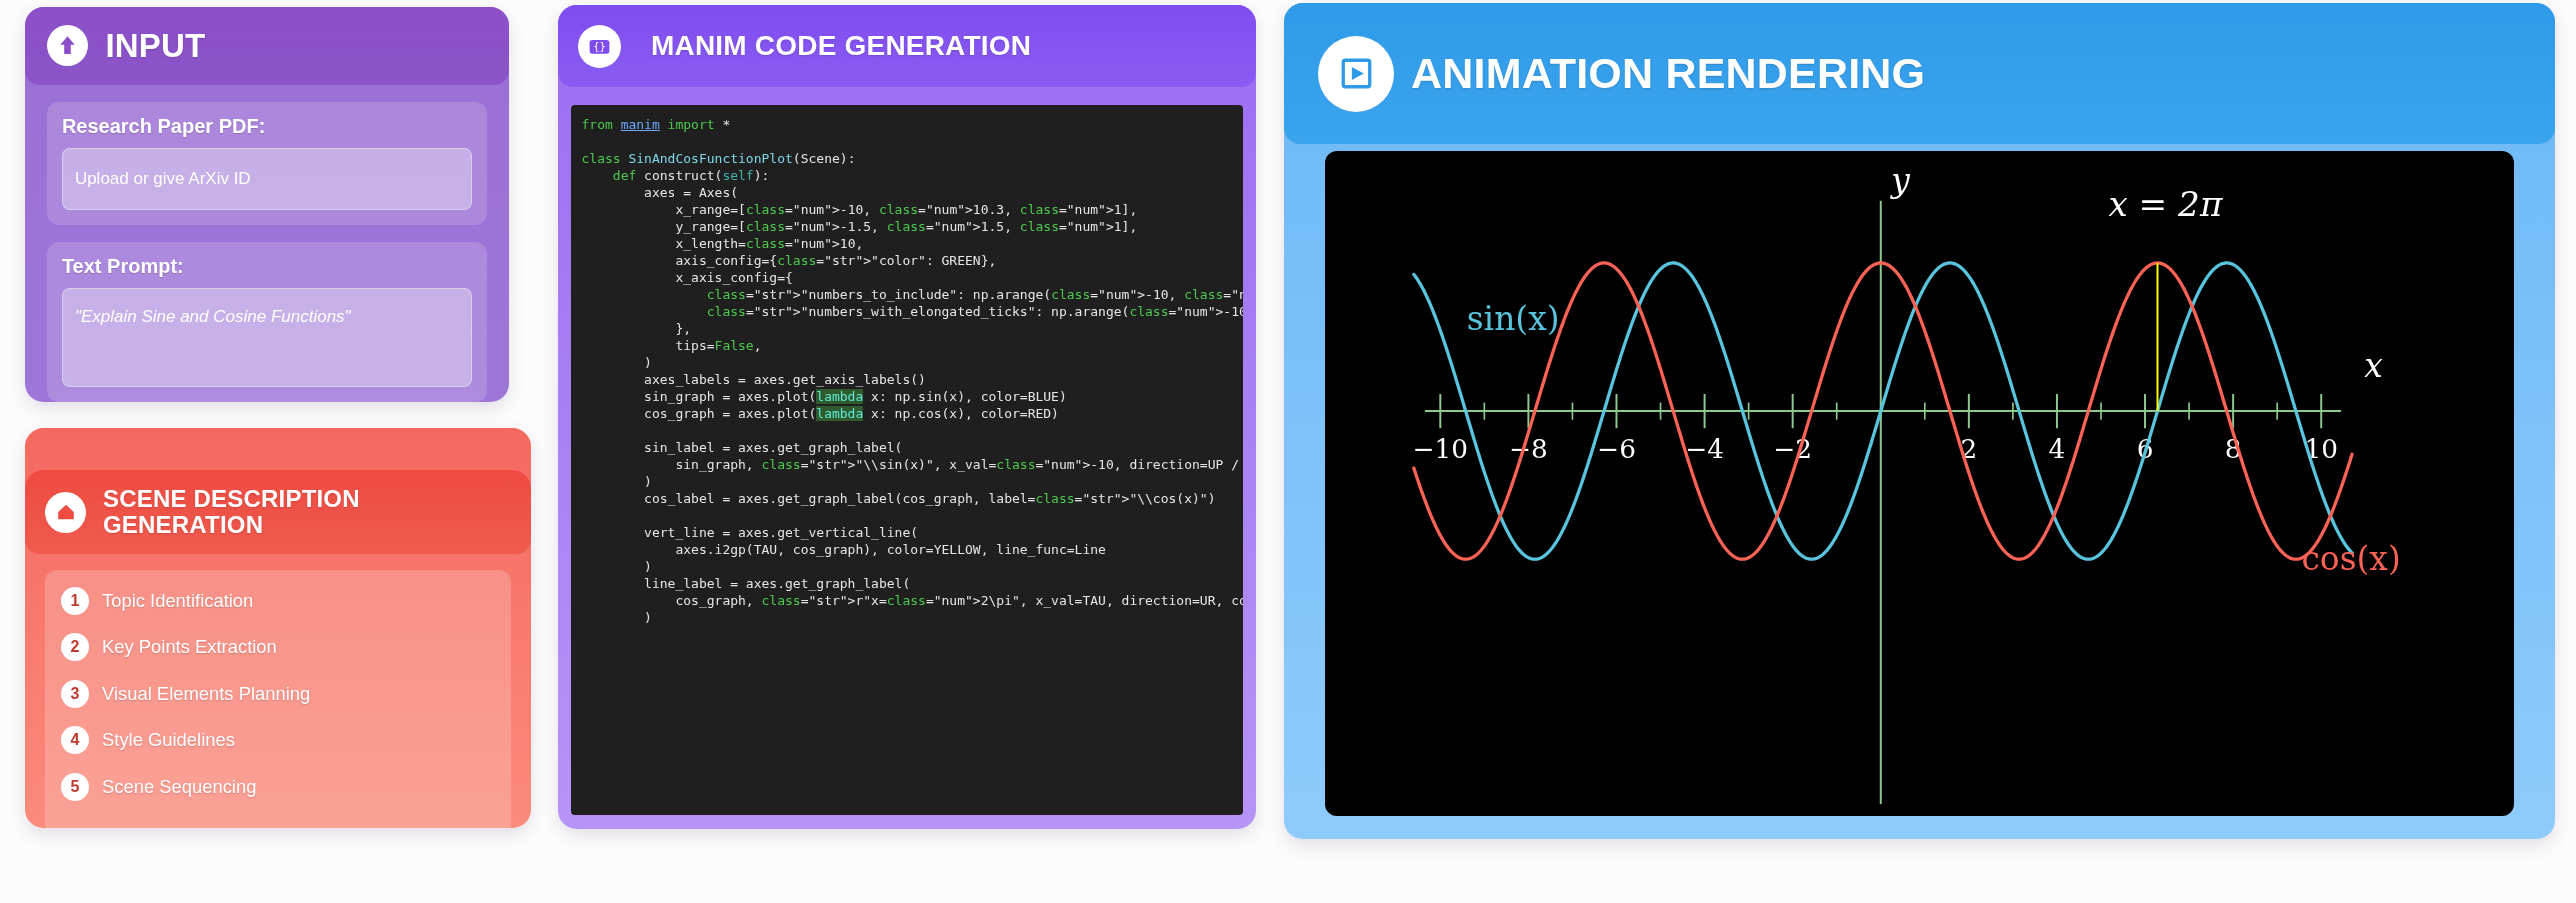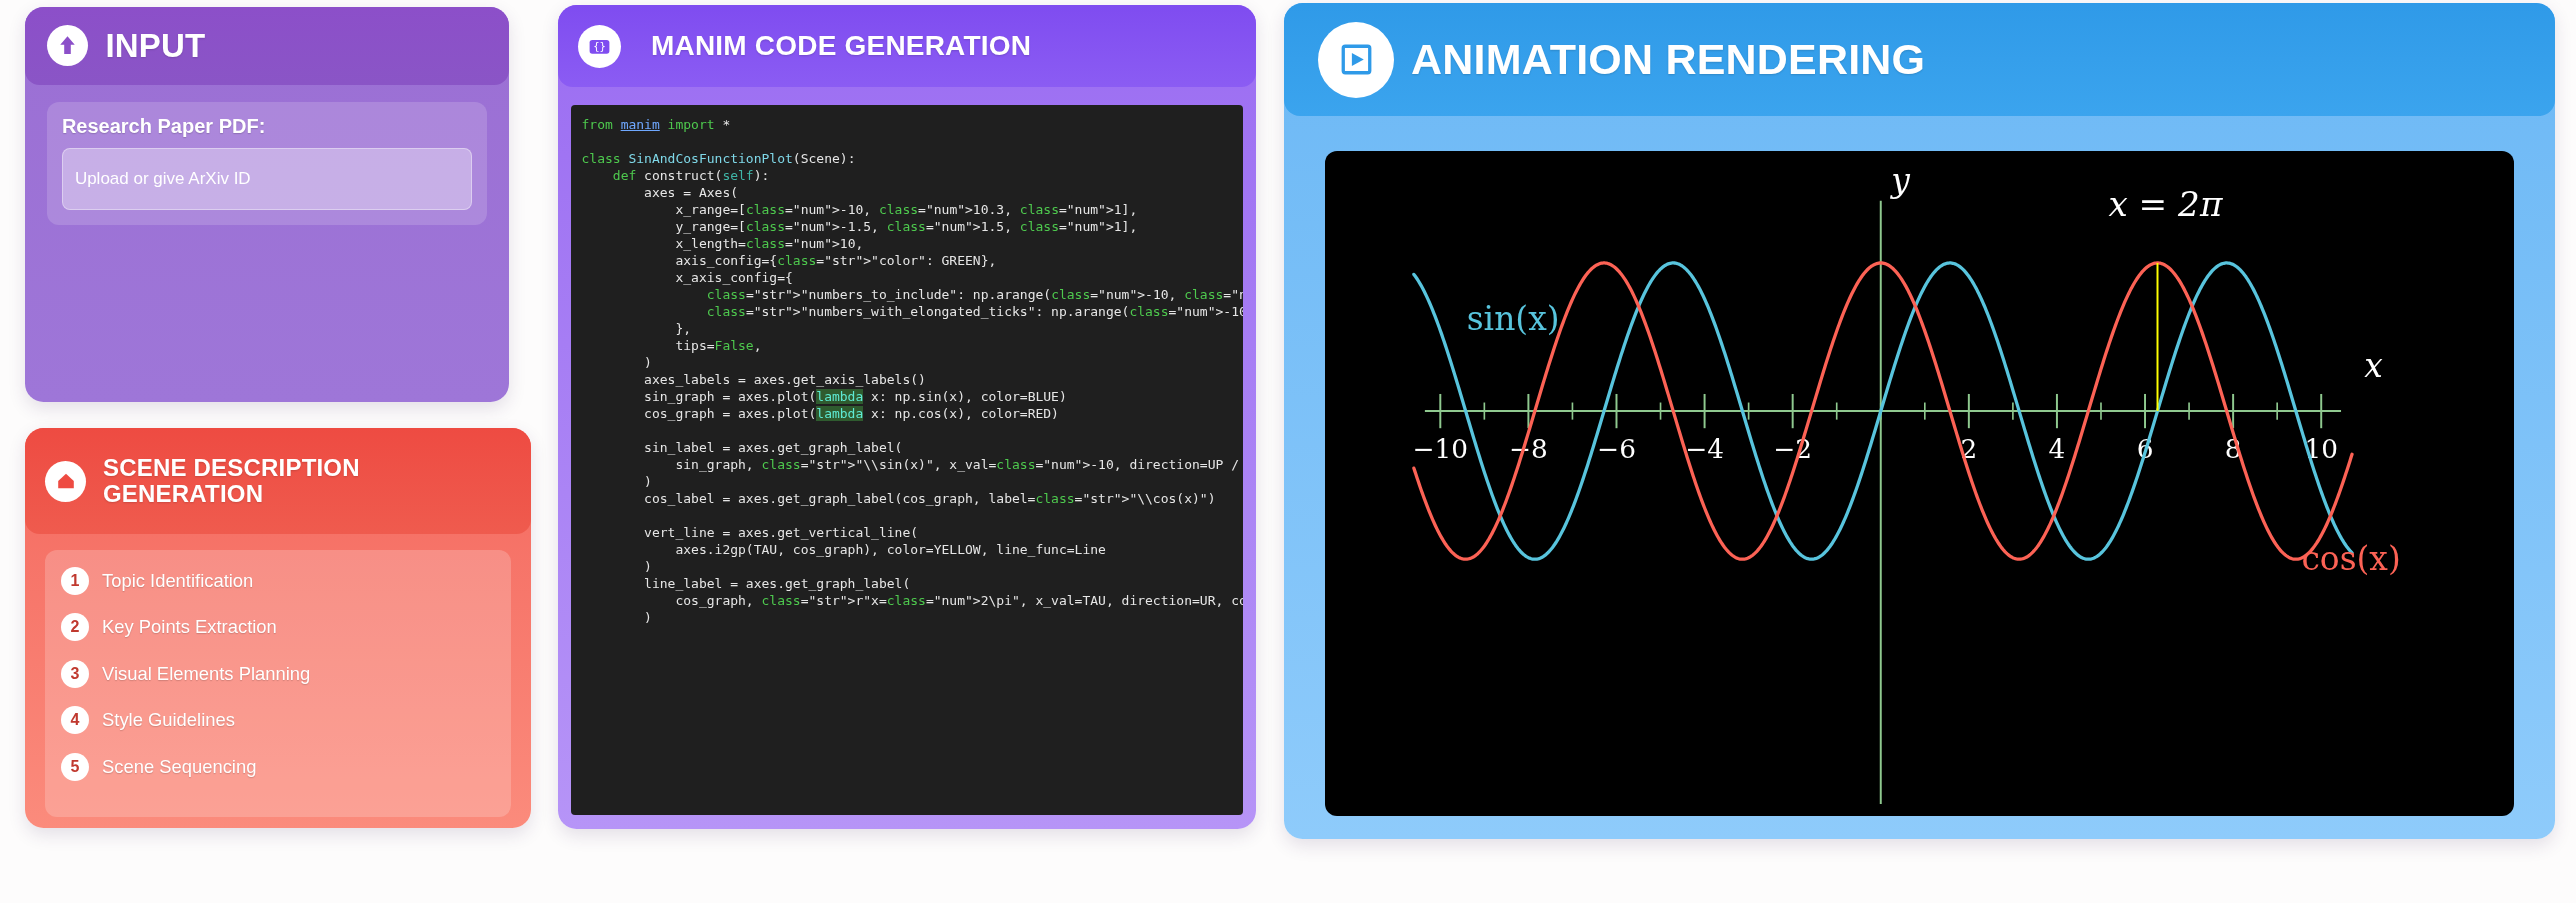--- a/index.html
+++ b/index.html
@@ -33,23 +33,23 @@
   .field-label { color:#fff; font-size: 20px; font-weight: bold;
                  margin-bottom: 10.5px; text-shadow: 0 0.7px 1.3px rgba(0,0,0,.18); }
   .field-box { background: rgba(255,255,255,.33); border-radius: 8px;
                border: 0.7px solid rgba(255,255,255,.38);
                color:#fff; font-size: 17px; padding: 20px 12px; }
   .field-box.tall { height: 99px; font-style: italic; padding-top: 18.4px; }
 
   
   #scene-panel { left: 25px; top: 428px; width: 506px; height: 400px;
                  background: linear-gradient(180deg,#f4695f 0%,#fb8b7c 100%); }
-  #scene-panel .panel-head { height: 106px; padding: 4px 20px;
+  #scene-panel .panel-head { height: 84px; padding: 4px 20px;
       background: linear-gradient(180deg,#ee4b42 0%,#ef5b4e 100%);
-      border-radius: 18.4px 18.4px 14.5px 14.5px; }
+      border-radius: 18.4px 18.4px 14.5px 14.5px; margin-top: 42px; }
   #scene-panel .panel-title { font-size: 24px; line-height: 26px; }
   #scene-panel .circ { width: 41px; height: 41px; }
   .steps { margin: 16px 20px 0 20px; background: rgba(255,255,255,.20);
            border-radius: 12px; padding: 17px 16px 17px 16px; height: 267px; }
   .step { display:flex; align-items:center; gap: 13px; margin-bottom: 18.4px; }
   .step:last-child { margin-bottom: 0; }
   .step-num { width: 28px; height: 28px; flex:none; border-radius:50%;
               background:#ffffff; color:#c0392f; font-size: 16px;
               font-weight: bold; display:flex; align-items:center;
               justify-content:center; }
@@ -71,21 +71,21 @@
              font-size: 13px; line-height: 17px; white-space: pre; }
   .kw  { color:#4ec94e; }          
   .cls { color:#7fd8e8;text-align:right; }          
   .mod { color:#6fa8ff; text-decoration: underline; }
   .slf { color:#3fb6a8; }
   .kwh { background:#2f5b2f; color:#5eead4; }
 
   
   #anim-panel { left: 1284px; top: 3.3px; width: 1271px; height: 836px;
                 background: linear-gradient(180deg,#6cb8f5 0%,#8ecbfb 100%); }
-  #anim-panel .panel-head { height: 113px; padding: 0 34px; 
+  #anim-panel .panel-head { height: 141px; padding: 0 34px; 
       background: linear-gradient(180deg,#2f9ae8 0%,#3ba4ee 100%);
       border-radius: 18.4px 18.4px 16px 16px; }
   #anim-panel .panel-title { font-size: 43px; }
   #anim-panel .circ { width: 76px; height: 76px; }
   .canvas { position:absolute; left: 41px; top: 148px; width: 1189px;
             height: 665px; background:#000; border-radius: 12px;
             overflow:hidden; }
   .canvas svg { display:block; }
 </style>
 </head>
@@ -102,20 +102,24 @@
         </svg>
       </span>
       <span class="panel-title">INPUT</span>
     </div>
 
     <div class="field-group">
       <div class="field-label">Research Paper PDF:</div>
       <div class="field-box">Upload or give ArXiv ID</div>
     </div>
 
+    <div class="field-group">
+      <div class="field-label">Text Prompt:</div>
+      <div class="field-box tall">"Explain Sine and Cosine Functions"</div>
+    </div>
   </div>
 
   <div class="panel" id="scene-panel">
     <div class="panel-head">
       <span class="circ">
         <svg width="26" height="26" viewBox="0 0 40 40">
           <path d="M20 9 L32 20 V31 H8 V20 Z" fill="#ee4b42"></path>
         </svg>
       </span>
       <span class="panel-title">SCENE DESCRIPTION GENERATION</span>

